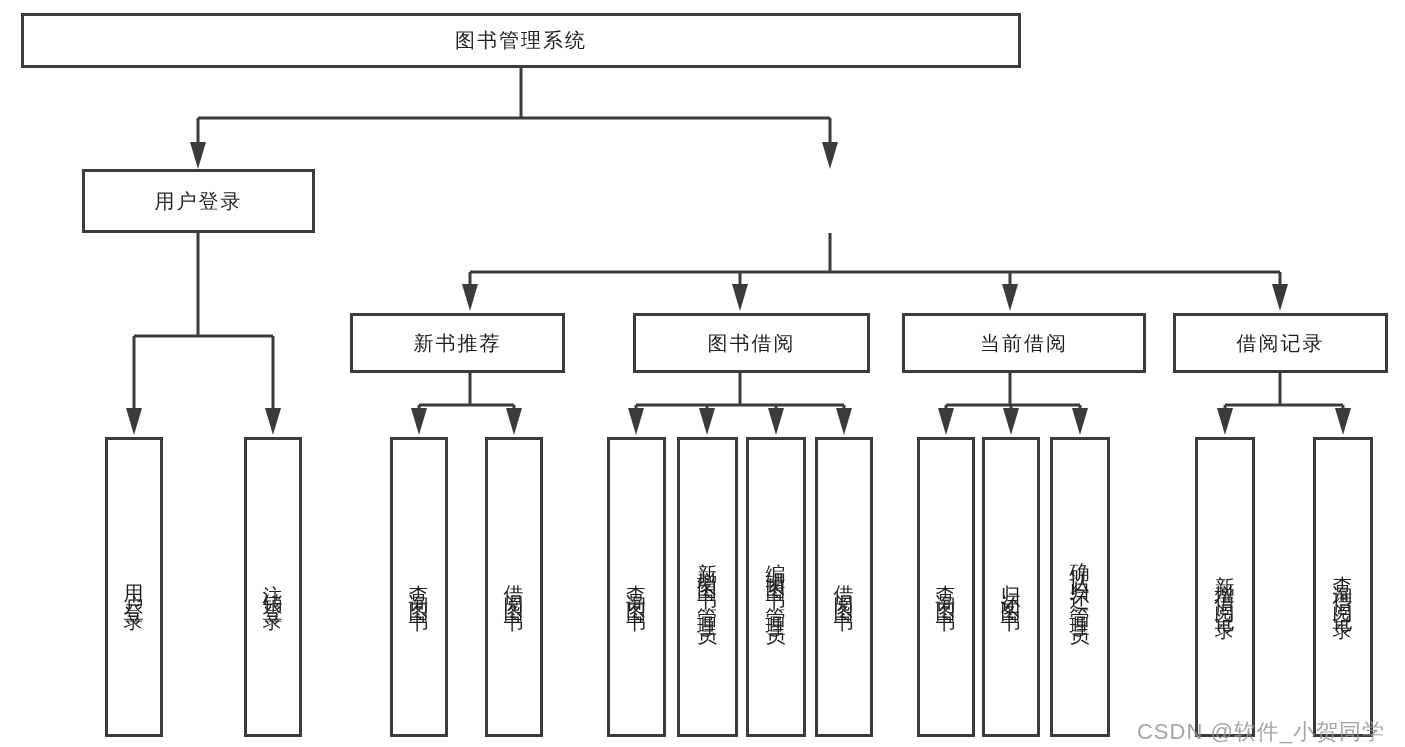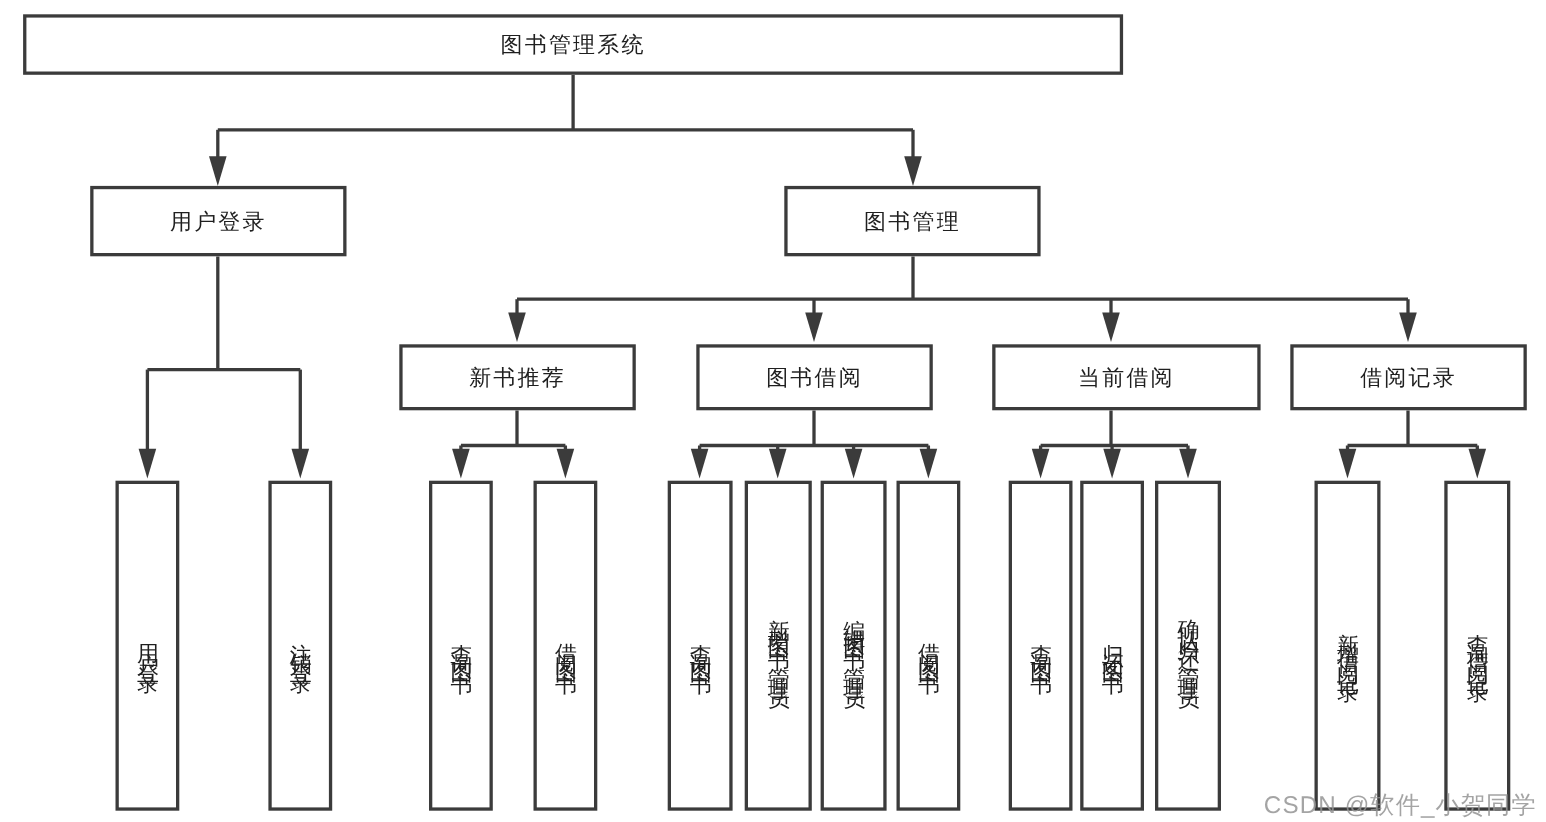--- a/index.html
+++ b/index.html
@@ -31,21 +31,21 @@
     font-size:20px;
   }
   .leaf .vtext{
     writing-mode:vertical-rl;
     text-orientation:mixed;
     letter-spacing:9px;
     line-height:1;
   }
   #watermark{
     position:absolute;
-    right:8px;bottom:0px;
+    right:20px;bottom:0px;
     font-size:22px;
     color:rgba(148,148,148,0.85);
     letter-spacing:1px;
     white-space:nowrap;
   }
 </style>
 </head>
 <body>
 
 <div id="canvas">
@@ -139,28 +139,25 @@
     </g>
   </svg>
 
   <div class="node" style="left:21px;top:13px;width:1000px;height:55px;">
     <span>图书管理系统</span>
   </div>
 
   <div class="node" style="left:82px;top:169px;width:233px;height:64px;">
     <span>用户登录</span>
   </div>
-  <div class="node" style="left:713px;top:169px;width:233px;height:64px;">
-    <span>图书管理</span>
-  </div>
-
-  <div class="node" style="left:363px;top:313px;width:215px;height:60px;">
+
+  <div class="node" style="left:350px;top:313px;width:215px;height:60px;">
     <span>新书推荐</span>
   </div>
-  <div class="node" style="left:633px;top:313px;width:215px;height:60px;">
+  <div class="node" style="left:633px;top:313px;width:237px;height:60px;">
     <span>图书借阅</span>
   </div>
   <div class="node" style="left:902px;top:313px;width:244px;height:60px;">
     <span>当前借阅</span>
   </div>
   <div class="node" style="left:1173px;top:313px;width:215px;height:60px;text-align:right;">
     <span>借阅记录</span>
   </div>
 
   <div class="leaf" style="left:105px;top:437px;width:58px;height:300px;">

